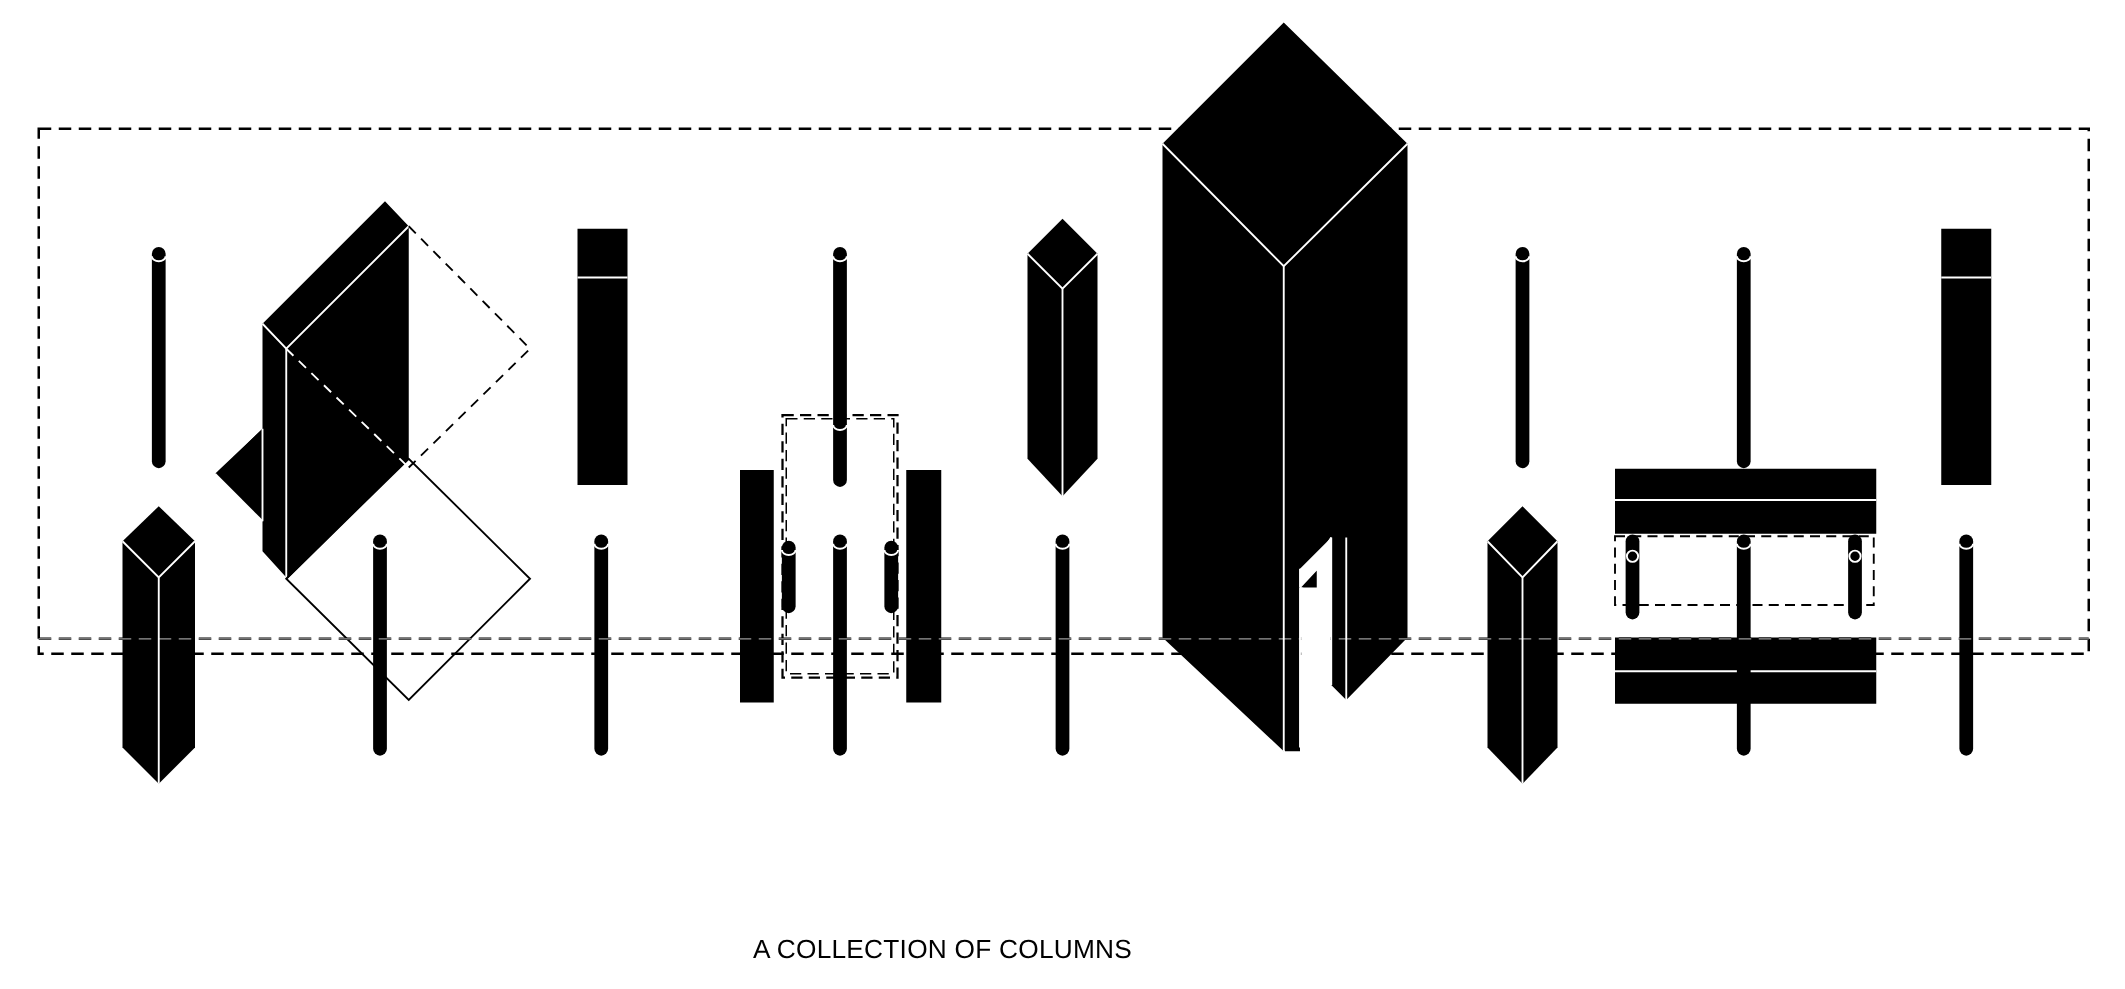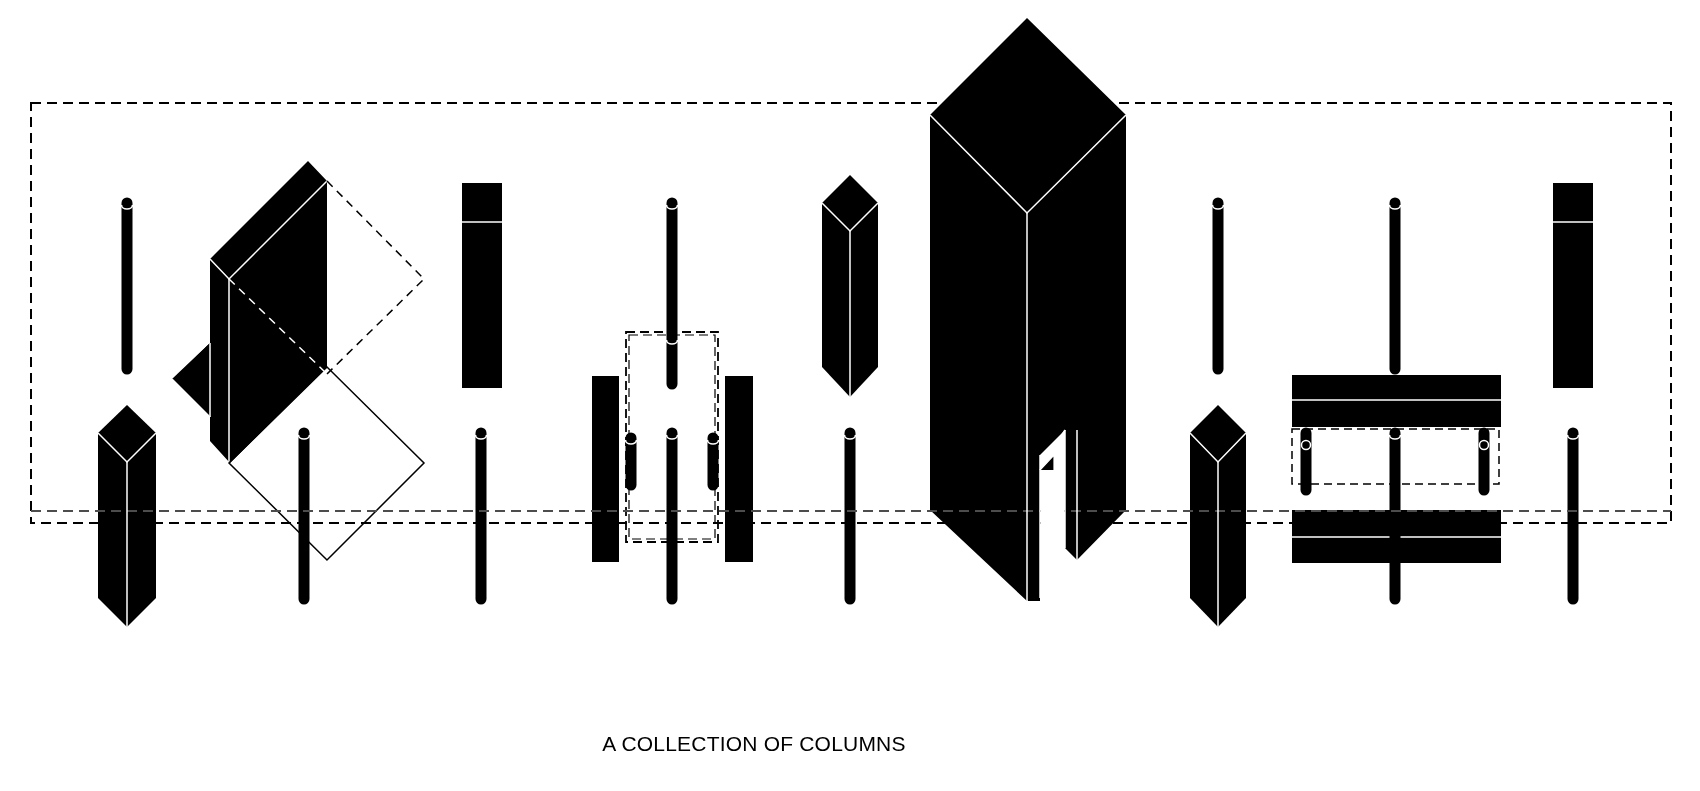--- a/index.html
+++ b/index.html
@@ -1,18 +1,18 @@
 <!DOCTYPE html>
 <html><head>
 <meta charset="utf-8">
 <style>
   html, body { margin:0; padding:0; background:#ffffff; }
   body { width:1700px; height:791px; position:relative; overflow:hidden; font-family:"Liberation Sans", sans-serif; }
   #canvas { position:absolute; left:0; top:0; width:1700px; height:791px; }
-  .caption { position:absolute; left:0; width:1508px; top:732px; text-align:center; font-size:21px; color:#000; letter-spacing:0.2px; }
+  .caption { position:absolute; left:0; width:1508px; top:748px; text-align:center; font-size:21px; color:#000; letter-spacing:0.2px; }
 </style>
 </head>
 <body>
 
 <svg id="canvas" width="1700" height="791" viewBox="0 0 1700 791" xmlns="http://www.w3.org/2000/svg">
   <defs>
     <g id="roundcol">
       <line x1="0" y1="0" x2="0" y2="166" stroke="#000" stroke-width="11" stroke-linecap="round"></line>
       <path d="M-5.5,2 A5.5,4 0 0 0 5.5,2" fill="none" stroke="#fff" stroke-width="1.6"></path>
     </g>

